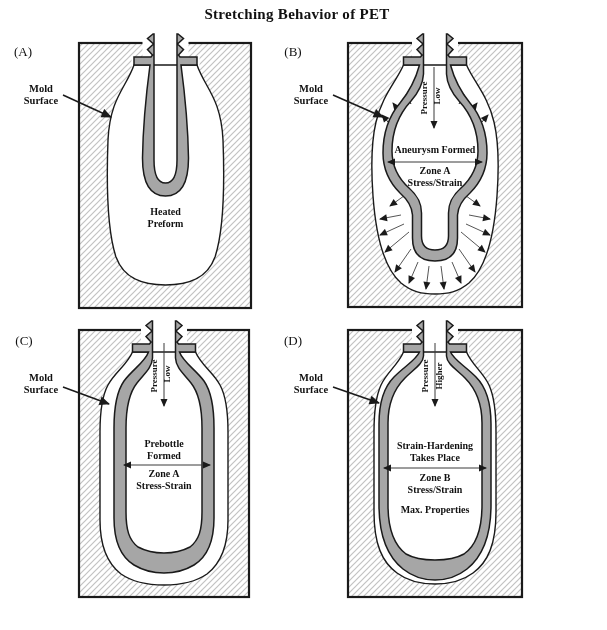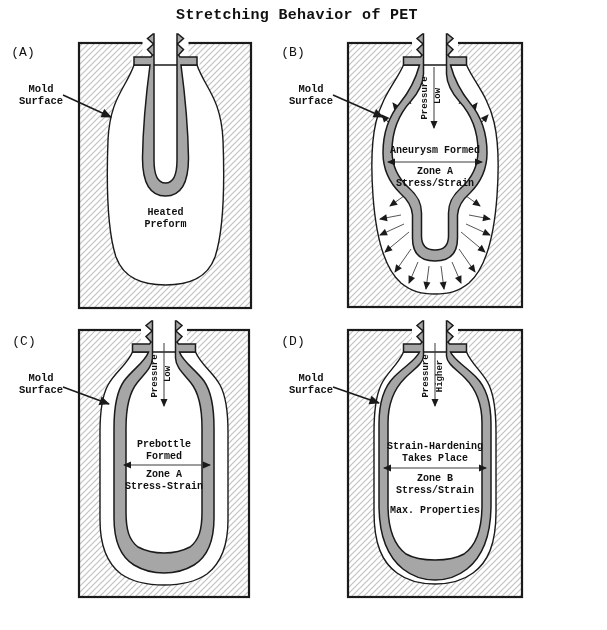--- a/index.html
+++ b/index.html
@@ -1,16 +1,16 @@
 <!DOCTYPE html>
 <html><head>
 <meta charset="utf-8">
 <style>
   html,body{margin:0;padding:0;background:#ffffff;}
-  .page{position:relative;width:607px;height:630px;background:#fff;font-family:Liberation Mono, monospace;}
+  .page{position:relative;width:607px;height:630px;background:#fff;font-family:Liberation Serif, serif;}
   svg{display:block;}
   text{fill:#111;}
   .title{font-size:15px;font-weight:bold;letter-spacing:.3px;}
   .letter{font-size:13px;font-weight:400;}
   .moldlbl{font-size:10.5px;font-weight:bold;}
   .lbl{font-size:10px;font-weight:bold;}
   .press{font-size:9px;font-weight:bold;}
   .thin{stroke:#3a3a3a;stroke-width:1;fill:none;}
   .fan{stroke:#2a2a2a;stroke-width:.8;fill:none;}
   .chev{stroke:#1a1a1a;stroke-width:1;fill:none;}

